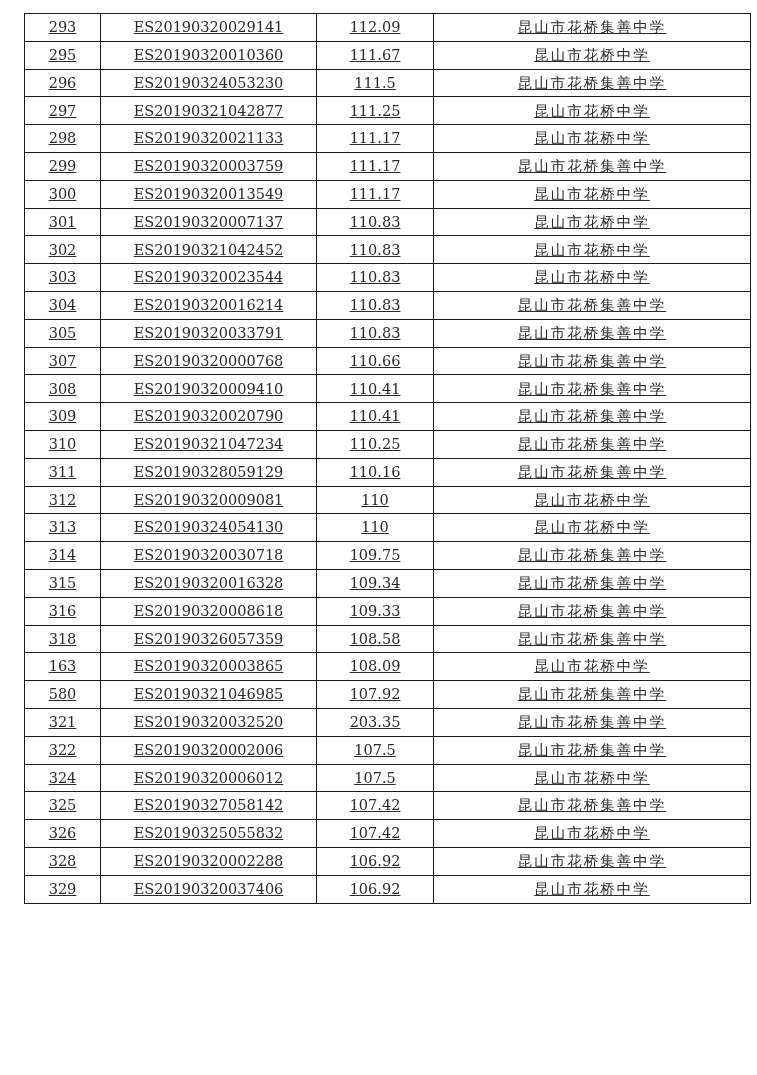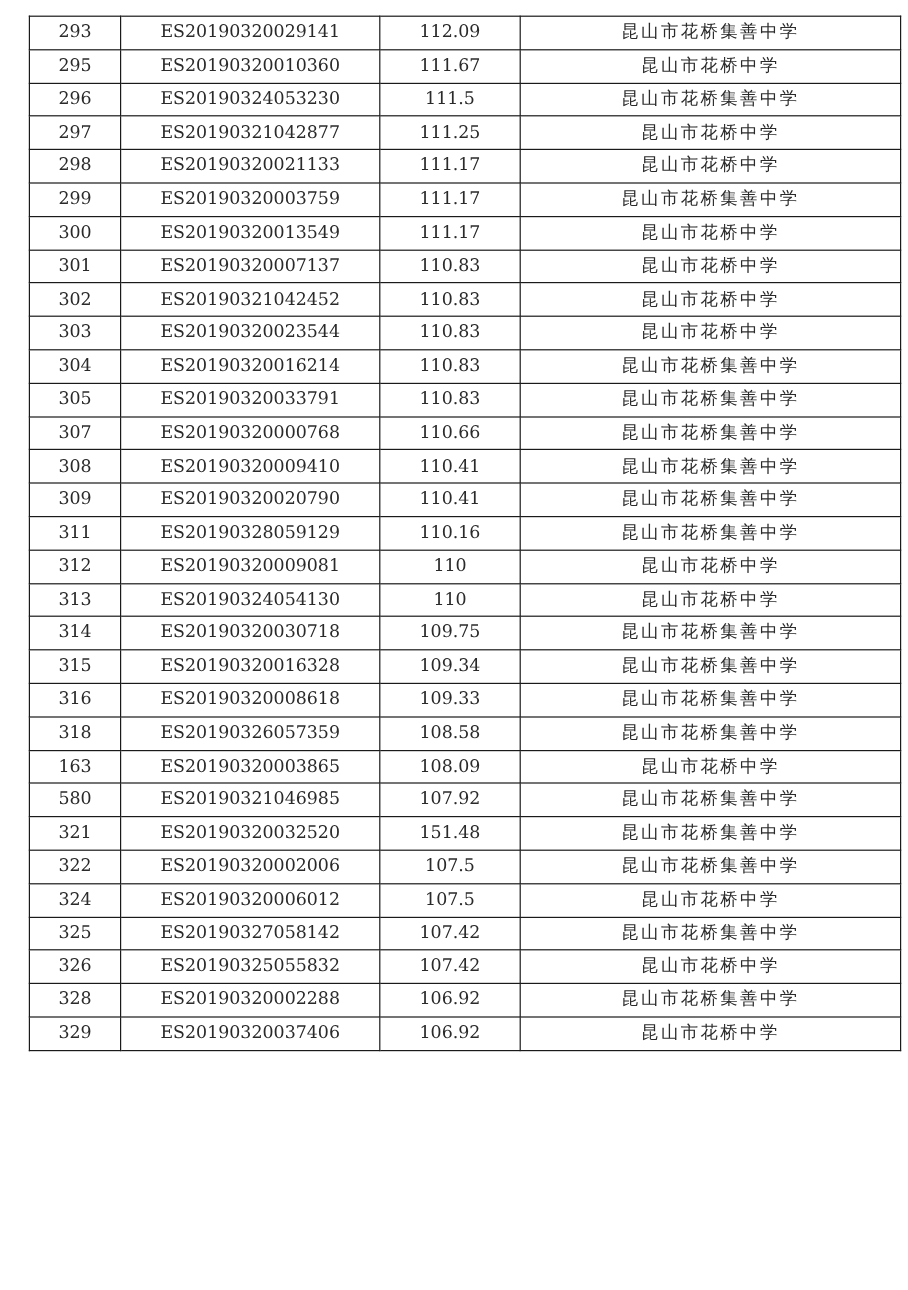--- a/index.html
+++ b/index.html
@@ -18,20 +18,21 @@
     .sheet {
       position: absolute;
       left: 24px;
       top: 13px;
       width: 726px;
     }
     table.scores {
       border-collapse: collapse;
       width: 726px;
       table-layout: fixed;
+      text-decoration: underline;
     }
     table.scores td {
       border: 1.5px solid #1a1a1a;
       height: 26.8px;
       padding: 0;
       text-align: center;
       vertical-align: middle;
       font-size: 14.5px;
       line-height: 1;
       white-space: nowrap;
@@ -146,20 +147,26 @@
           <td class="score">110.41</td>
           <td class="school">昆山市花桥集善中学</td>
         </tr>
         <tr>
           <td class="rank">309</td>
           <td class="id">ES20190320020790</td>
           <td class="score">110.41</td>
           <td class="school">昆山市花桥集善中学</td>
         </tr>
         <tr>
+          <td class="rank">310</td>
+          <td class="id">ES20190321047234</td>
+          <td class="score">110.25</td>
+          <td class="school">昆山市花桥集善中学</td>
+        </tr>
+        <tr>
           <td class="rank">311</td>
           <td class="id">ES20190328059129</td>
           <td class="score">110.16</td>
           <td class="school">昆山市花桥集善中学</td>
         </tr>
         <tr>
           <td class="rank">312</td>
           <td class="id">ES20190320009081</td>
           <td class="score">110</td>
           <td class="school">昆山市花桥中学</td>
@@ -202,21 +209,21 @@
         </tr>
         <tr>
           <td class="rank">580</td>
           <td class="id">ES20190321046985</td>
           <td class="score">107.92</td>
           <td class="school">昆山市花桥集善中学</td>
         </tr>
         <tr>
           <td class="rank">321</td>
           <td class="id">ES20190320032520</td>
-          <td class="score">151.48</td>
+          <td class="score">203.35</td>
           <td class="school">昆山市花桥集善中学</td>
         </tr>
         <tr>
           <td class="rank">322</td>
           <td class="id">ES20190320002006</td>
           <td class="score">107.5</td>
           <td class="school">昆山市花桥集善中学</td>
         </tr>
         <tr>
           <td class="rank">324</td>

